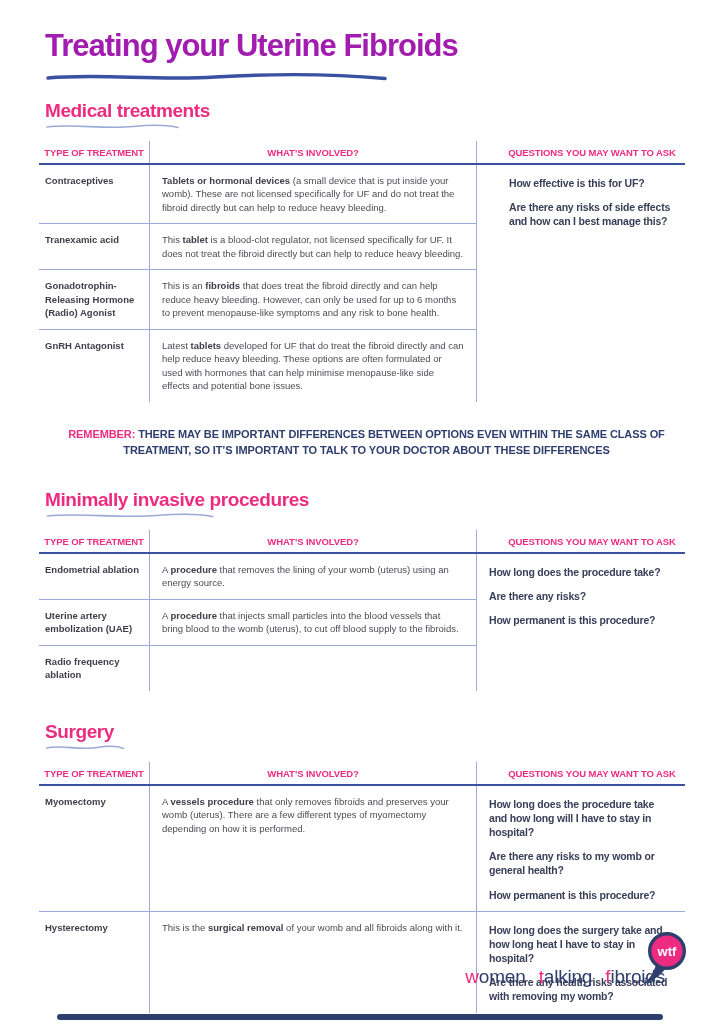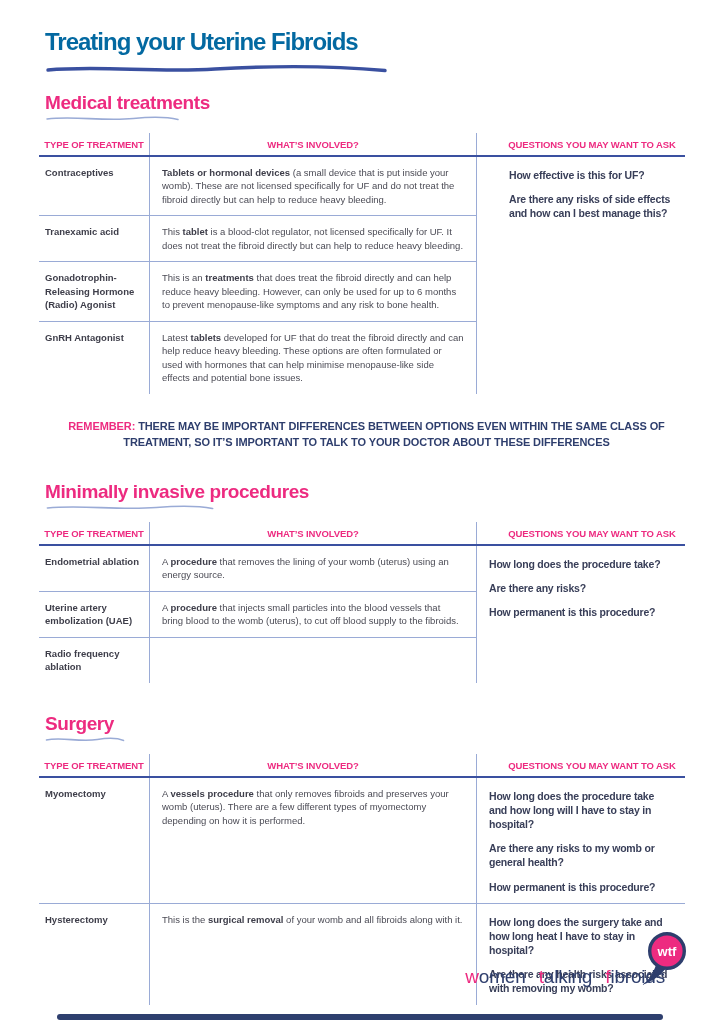--- a/index.html
+++ b/index.html
@@ -1,20 +1,20 @@
 <!DOCTYPE html>
 <html><head>
 <meta charset="utf-8">
 <style>
   html,body{margin:0;padding:0;background:#fff;}
   .page{position:relative;width:724px;height:1024px;background:#ffffff;overflow:hidden;
         font-family:"Liberation Sans",sans-serif;}
   .content{padding:28px 36px 0 45px;}
 
-  .title{margin:0;font-size:24px;font-weight:bold;letter-spacing:-1px;color:#0369a1;}
+  .title{margin:0;font-size:31px;font-weight:bold;letter-spacing:-1px;color:#a21caf;}
   .title-squiggle{display:block;margin:7px 0 0 0;}
 
   .section{margin:0;}
   .section-heading{font-size:19px;font-weight:bold;letter-spacing:-0.4px;color:#ed2b80;margin:0;}
   .heading-squiggle{display:block;margin-top:0px;}
 
   .tbl{margin:11px 0 0 -6px;width:646px;}
   .hdr-row,.body-grid{display:grid;grid-template-columns:111px 326px 209px;}
   .hdr-row{border-bottom:2.5px solid #3a50a0;}
   .hdr-cell{color:#ed2b80;font-weight:bold;font-size:9.5px;letter-spacing:-0.1px;
@@ -68,21 +68,21 @@
               <div class="hdr-cell c1">TYPE OF TREATMENT</div>
               <div class="hdr-cell c2">WHAT’S INVOLVED?</div>
               <div class="hdr-cell c3">QUESTIONS YOU MAY WANT TO ASK</div>
             </div>
             <div class="body-grid">
               <div class="cell cell-type sep" style="grid-area: 1 / 1;">Contraceptives</div>
               <div class="cell cell-involved sep" style="grid-area: 1 / 2;"><b>Tablets or hormonal devices</b> (a small device that is put inside your womb). These are not licensed specifically for UF and do not treat the fibroid directly but can help to reduce heavy bleeding.</div>
               <div class="cell cell-type sep" style="grid-area: 2 / 1;">Tranexamic acid</div>
               <div class="cell cell-involved sep" style="grid-area: 2 / 2;">This <b>tablet</b> is a blood-clot regulator, not licensed specifically for UF. It does not treat the fibroid directly but can help to reduce heavy bleeding.</div>
               <div class="cell cell-type sep" style="grid-area: 3 / 1;">Gonadotrophin-Releasing Hormone (Radio) Agonist</div>
-              <div class="cell cell-involved sep" style="grid-area: 3 / 2;">This is an <b>treatments</b> that does treat the fibroid directly and can help reduce heavy bleeding. However, can only be used for up to 6 months to prevent menopause-like symptoms and any risk to bone health.</div>
+              <div class="cell cell-involved sep" style="grid-area: 3 / 2;">This is an <b>fibroids</b> that does treat the fibroid directly and can help reduce heavy bleeding. However, can only be used for up to 6 months to prevent menopause-like symptoms and any risk to bone health.</div>
               <div class="cell cell-type" style="grid-area: 4 / 1;">GnRH Antagonist</div>
               <div class="cell cell-involved" style="grid-area: 4 / 2;">Latest <b>tablets</b> developed for UF that do treat the fibroid directly and can help reduce heavy bleeding. These options are often formulated or used with hormones that can help minimise menopause-like side effects and potential bone issues.</div>
               <div class="cell cell-q" style="grid-area: 1 / 3 / span 4; padding-left: 32px;">
                 <div class="q-item">How effective is this for UF?</div>
                 <div class="q-item">Are there any risks of side effects and how can I best manage this?</div>
               </div>
             </div>
           </div>
         </div>
         <div class="reminder"><span class="rem-label">REMEMBER:</span><span> THERE MAY BE IMPORTANT DIFFERENCES BETWEEN OPTIONS EVEN WITHIN THE SAME CLASS OF TREATMENT, SO IT’S IMPORTANT TO TALK TO YOUR DOCTOR ABOUT THESE DIFFERENCES</span></div>

